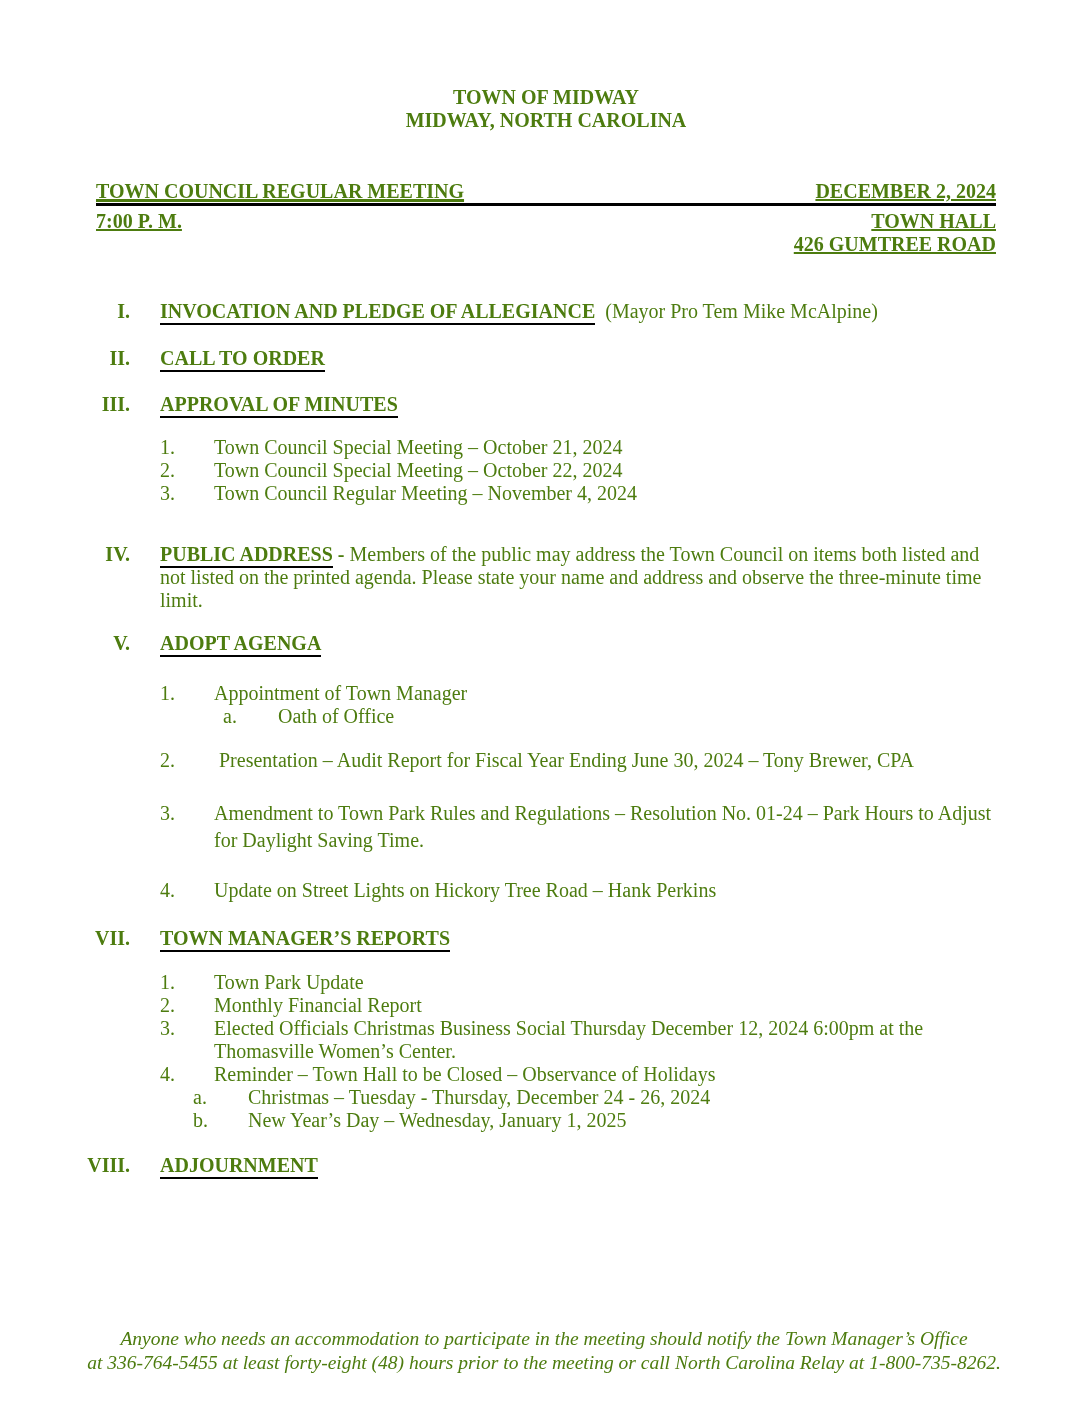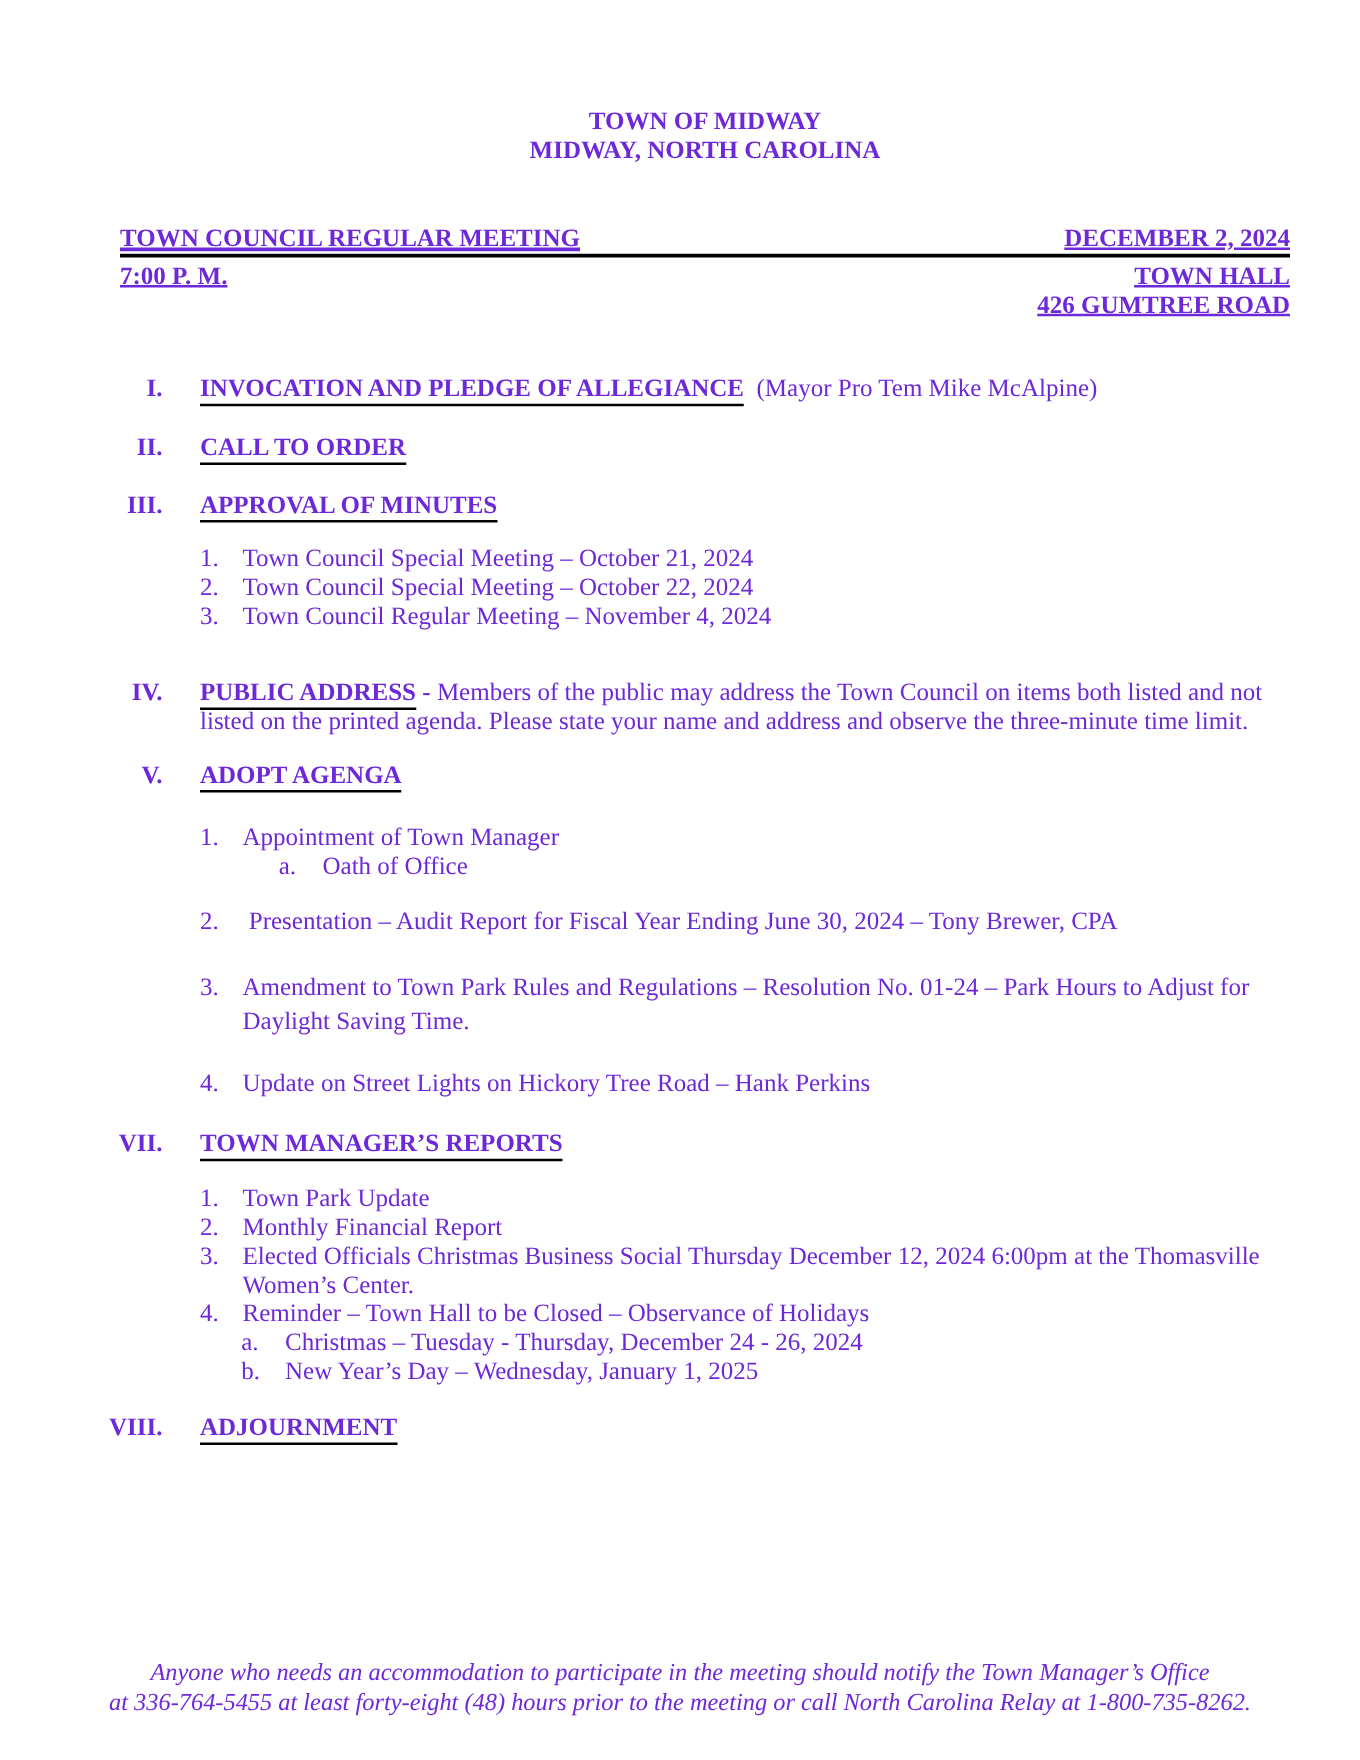--- a/index.html
+++ b/index.html
@@ -1,25 +1,25 @@
 <!DOCTYPE html>
 <html><head>
 <meta charset="utf-8">
 <style>
   html,body { margin:0; padding:0; background:#ffffff; }
   .page {
     position:relative;
     width:1088px; height:1408px;
     margin:0 auto;
     background:#ffffff;
-    color:#6d28d9;
+    color:#4d7c0f;
     font-family:"Liberation Serif","DejaVu Serif",serif;
     font-size:20px; line-height:23px;
     box-sizing:border-box;
-    padding:86px 56px 0 96px;
+    padding:86px 92px 0 96px;
     overflow:hidden;
   }
   .doc-title { text-align:center; font-weight:bold; }
   .meeting-row {
     display:flex; justify-content:space-between; align-items:baseline;
     margin-top:48px;
     border-bottom:3px solid #000;
     font-weight:bold;
     text-decoration:underline;
   }
@@ -31,21 +31,21 @@
   .sec-num { width:46px; margin-left:-12px; margin-right:30px; text-align:right; flex:none; white-space:nowrap; }
   .sec-body { flex:1; }
   .sec-title { border-bottom:2px solid #000; padding-bottom:1px; }
   .sec-note { font-weight:normal; margin-left:10px; }
   .desc { font-weight:normal; }
   .pre { white-space:pre-wrap; }
 
   .oitem { display:flex; }
   .olist .oitem, .oitem.lvl1 { margin-left:64px; }
   .onum { width:34px; flex:none; }
-  .otext { flex:1; white-space:pre-wrap; }
+  .otext { flex:1; white-space:pre-wrap;margin-left:20px; }
   .sub6 { margin-left:127px !important; }
   .sub6 .onum { width:35px; }
   .sub7 { margin-left:97px !important; }
   .sub7 .onum { width:35px; }
   .wide { line-height:27px; }
 
   .footer {
     position:absolute; left:0; right:0; top:1327px;
     text-align:center; font-style:italic;
     font-size:19.5px; line-height:24px;

